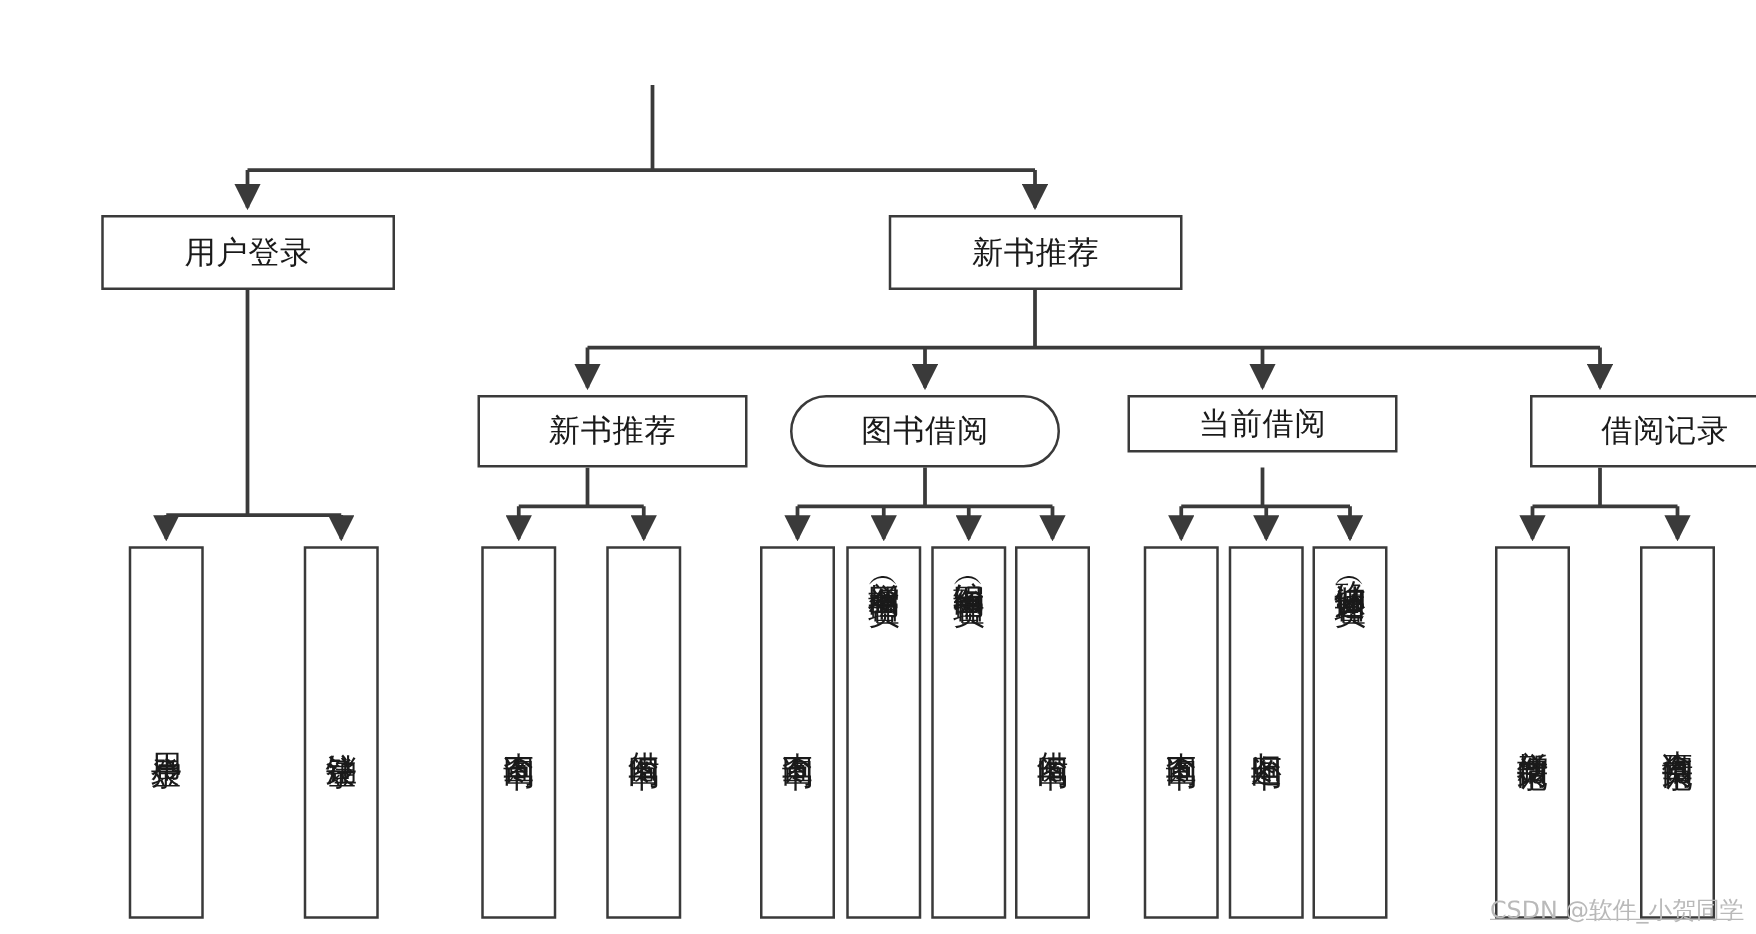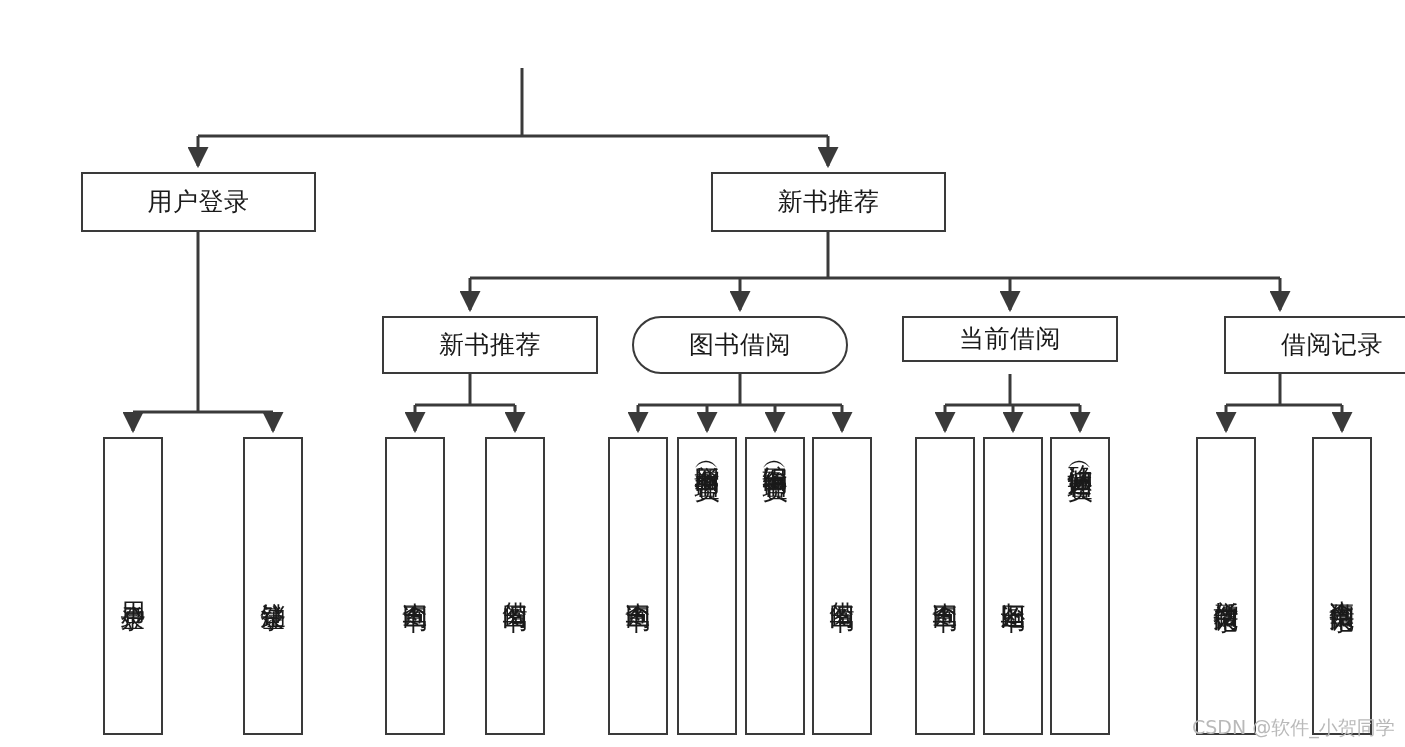--- a/index.html
+++ b/index.html
@@ -69,20 +69,21 @@
   .node.vert.center {
     align-items: center;
     padding-top: 0;
   }
   .watermark {
     position: absolute;
     color: #b9b9b9;
     font-size: 19px;
     white-space: nowrap;
     font-family: "DejaVu Sans", "Liberation Sans", sans-serif;
+    text-decoration: underline;
   }
 </style>
 </head>
 <body>
 
 <div id="canvas">
 
   <svg id="edges" viewBox="0 0 1405 747" xmlns="http://www.w3.org/2000/svg">
     <defs>
       <marker id="arrow" viewBox="0 0 10 10" refX="9" refY="5" markerWidth="7" markerHeight="7" orient="auto-start-reverse">

